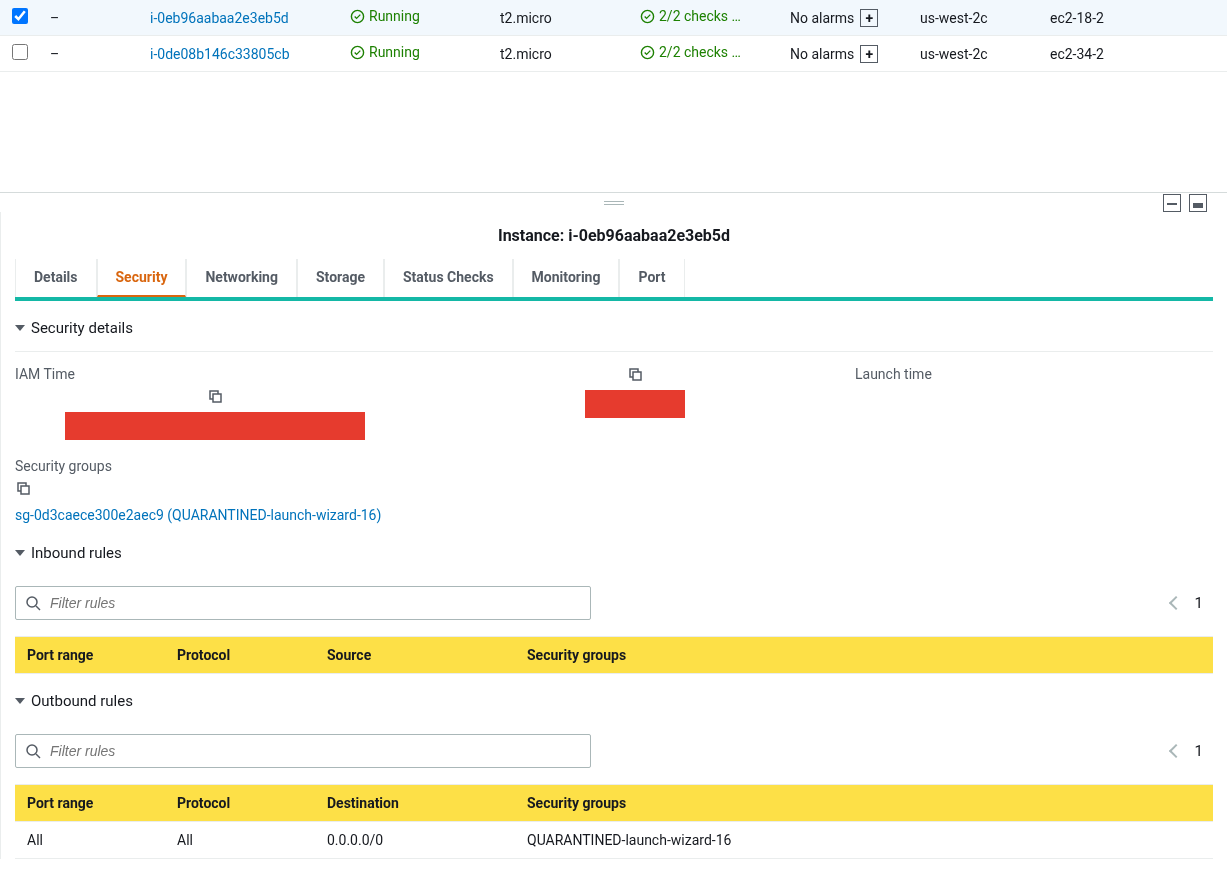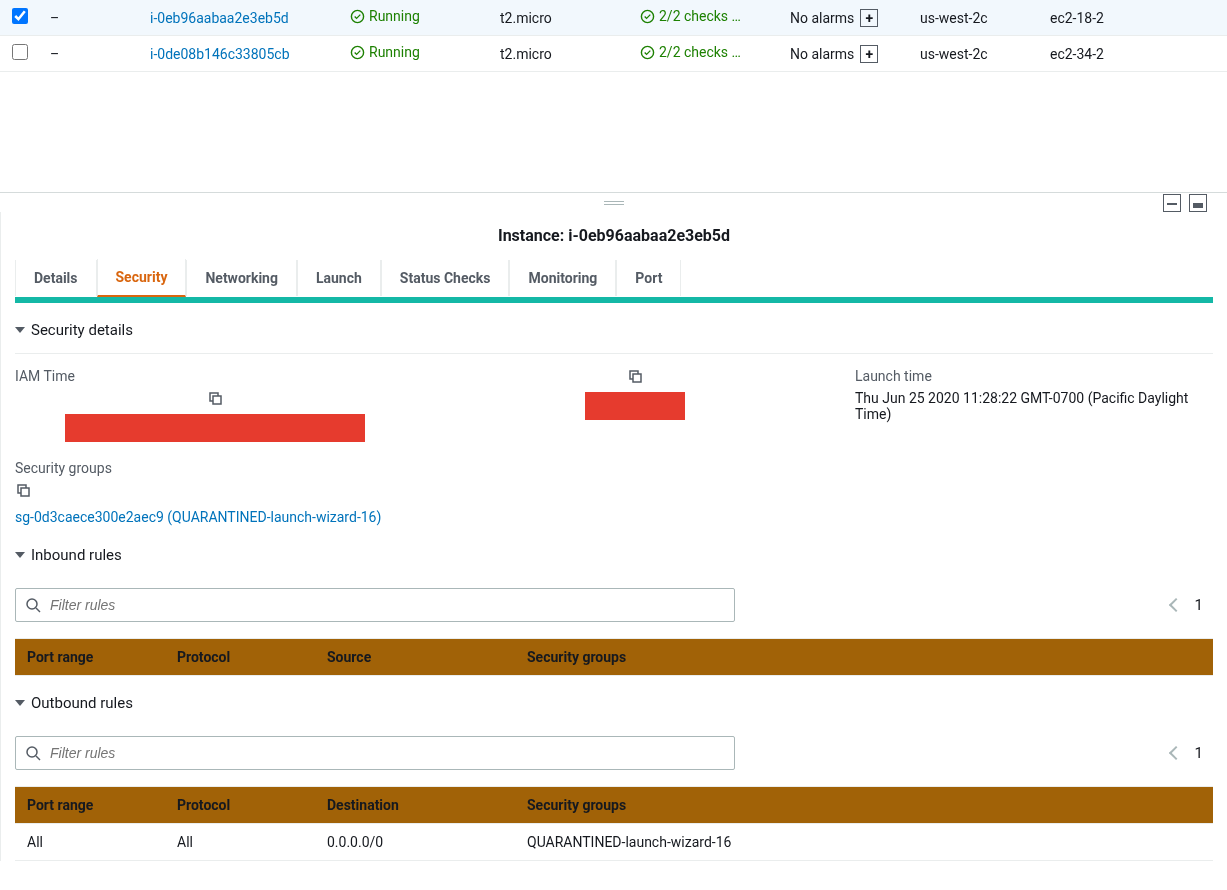--- a/index.html
+++ b/index.html
@@ -15,43 +15,43 @@
 .checks-link { color: #1d8102; }
 .plus { display: inline-flex; width: 18px; height: 18px; border: 1px solid #545b64; align-items: center; justify-content: center; font-size: 14px; font-weight: bold; cursor: pointer; margin-left: 6px; }
 .spacer-row { height: 120px; }
 .drag-handle { border-top: 1px solid #d5dbdb; height: 20px; position: relative; display:flex; justify-content:flex-end; align-items:center; padding-right:20px; }
 .drag-grip { position: absolute; left: 50%; top: 8px; transform: translateX(-50%); width: 20px; height: 4px; border-top: 1px solid #aab7b8; border-bottom: 1px solid #aab7b8; }
 .panel-btn { width: 18px; height: 18px; border: 1.5px solid #545b64; margin-left: 8px; cursor: pointer; position:relative; }
 .panel-btn::after { content:""; position:absolute; left:3px; right:3px; bottom:3px; height:5px; background:#545b64; }
 .panel-btn.min::after { height:2px; top:50%; bottom:auto; }
 .detail-panel { padding: 14px 14px 0 14px; border-left:1px solid #eaeded;}
 .instance-title { font-size: 16px; font-weight: 700; margin-bottom: 14px; text-align: center; }
-.tabs { display: flex; border-bottom: 6px solid #14b8a6; margin-bottom: 18px; align-items: center; }
+.tabs { display: flex; border-bottom: 4px solid #14b8a6; margin-bottom: 18px; }
 .tab { padding: 10px 18px; font-weight: 700; color: #545b64; cursor: pointer; border-left:1px solid #eaeded; border-right:1px solid #eaeded;}
 .tab.active { color: #d9660f; border-bottom: 2px solid #d9660f; }
 .section-header { display: flex; align-items: center; gap: 6px; font-size: 15px; margin: 10px 0 14px 0; cursor: pointer; }
 .tri { width: 0; height: 0; border-left: 5px solid transparent; border-right: 5px solid transparent; border-top: 6px solid #545b64; }
 .details-grid { display: grid; grid-template-columns: 400px 400px 1fr; gap: 10px 20px; border-top:1px solid #eaeded; padding-top:14px; }
 .field-label { color: #545b64; font-size: 14px; margin-bottom: 6px; }
 .field-row { display: flex; align-items: center; gap: 8px; flex-direction: column; }
 .copy-icon { width: 16px; height: 16px; cursor: pointer; flex-shrink: 0; display:inline-flex; }
 .copy-icon svg { width:16px; height:16px; }
 .redact { background: #e63b2e; height: 28px; }
 .redact.wide { width: 300px; }
 .redact.med { width: 100px; }
 .sg-block { margin-top: 18px; max-width: 400px; }
 .rules-section { margin-top: 18px; }
-.filter-input-wrap { position: relative; width: 720px; margin: 10px 0; }
+.filter-input-wrap { position: relative; width: 576px; margin: 10px 0; }
 .filter-input { width: 100%; padding: 8px 10px 8px 34px; border: 1px solid #aab7b8; border-radius: 2px; font-size: 14px; font-style: italic; color: #687078; }
 .search-icon { position: absolute; left: 10px; top: 50%; transform: translateY(-50%); width: 16px; height: 16px; color: #545b64; }
 .pagination { display: flex; align-items: center; gap: 14px; font-size: 15px; position:absolute; right:10px; }
 .pagerow { display:flex; align-items:center; position:relative; }
 .chevron { width: 10px; height: 10px; border-left: 2px solid #aab7b8; border-bottom: 2px solid #aab7b8; transform: rotate(45deg); cursor: pointer; }
 .rules-table { width: 100%; border-collapse: collapse; margin-top: 6px; }
-.rules-table th { text-align: left; padding: 10px 12px; border-top: 1px solid #eaeded; border-bottom: 1px solid #eaeded; font-weight: 700; background:#a16207;}
+.rules-table th { text-align: left; padding: 10px 12px; border-top: 1px solid #eaeded; border-bottom: 1px solid #eaeded; font-weight: 700; background:#fde047;}
 .rules-table td { padding: 10px 12px; border-bottom: 1px solid #eaeded; }
 .highlight-box { border: 3px solid #e63b2e; padding: 2px 4px; display: inline-block; }
 .redact-cell { background: #e63b2e; display: inline-block; width: 140px; height: 22px; }
 .col-port { width: 150px; }
 .col-proto { width: 150px; }
 .col-src { width: 200px; }
 svg { display:block; }
 </style>
 </head>
 <body>
@@ -116,21 +116,21 @@
 
 <div class="detail-panel">
   <div class="instance-title">
     <span>Instance:</span> <span>i-0eb96aabaa2e3eb5d</span>
   </div>
 
   <div class="tabs">
     <div class="tab">Details</div>
     <div class="tab active">Security</div>
     <div class="tab">Networking</div>
-    <div class="tab">Launch</div>
+    <div class="tab">Storage</div>
     <div class="tab">Status Checks</div>
     <div class="tab">Monitoring</div>
     <div class="tab">Port</div>
   </div>
 
   <div class="section-header">
     <span class="tri"></span>
     <span>Security details</span>
   </div>
 
@@ -165,21 +165,20 @@
             <svg viewBox="0 0 16 16">
               <rect x="3" y="3" width="8" height="8" fill="none" stroke="#545b64" stroke-width="1.5"></rect>
               <rect x="6" y="6" width="8" height="8" fill="#fff" stroke="#545b64" stroke-width="1.5"></rect>
             </svg>
           </span>
         <div class="redact med"></div>
       </div>
     </div>
     <div>
       <div class="field-label">Launch time</div>
-      <div>Thu Jun 25 2020 11:28:22 GMT-0700 (Pacific Daylight Time)</div>
     </div>
   </div>
 
   <div class="rules-section">
     <div class="section-header">
       <span class="tri"></span>
       <span>Inbound rules</span>
     </div>
     <div class="pagerow">
       <div class="filter-input-wrap">

